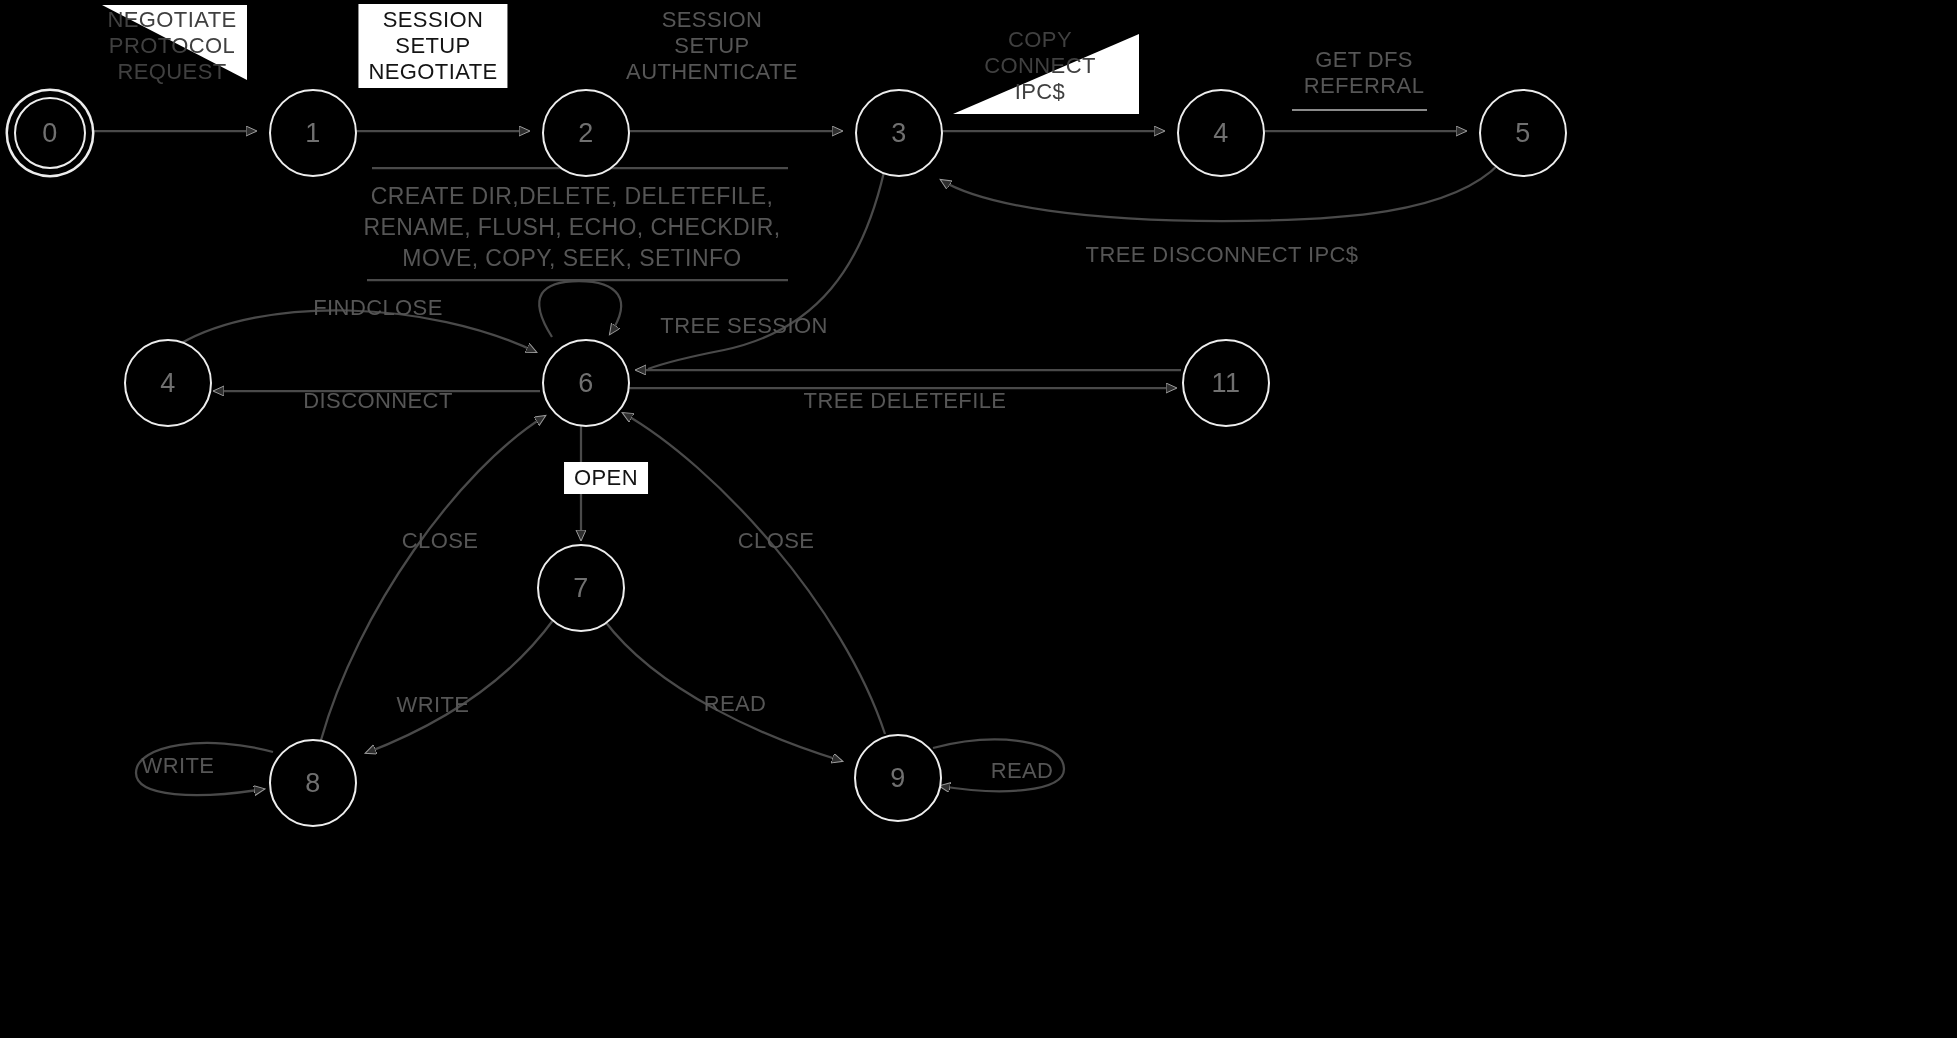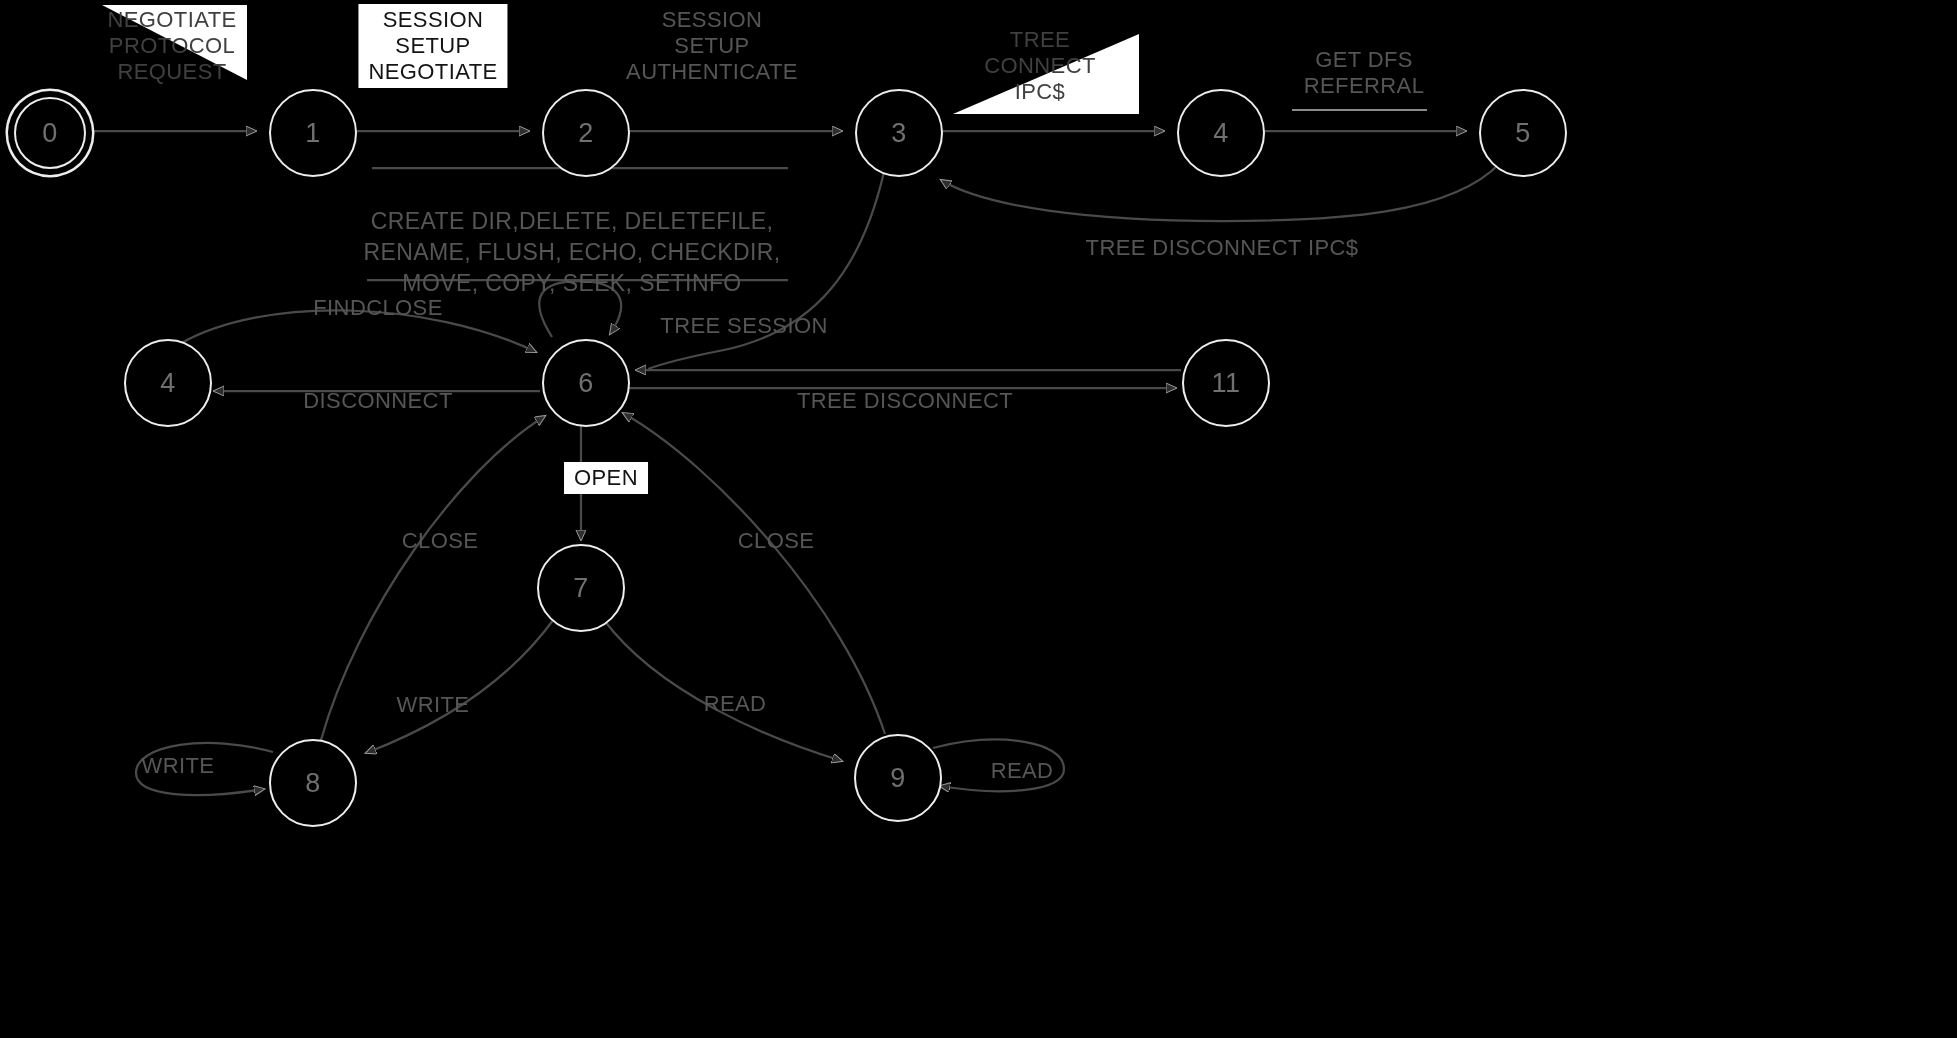--- a/index.html
+++ b/index.html
@@ -16,21 +16,21 @@
   }
   .node.double {
     width:68px; height:68px; margin-left:-34px; margin-top:-34px;
     box-shadow:0 0 0 6px #000, 0 0 0 8.5px #ededed;
   }
   .lbl {
     position:absolute; transform:translate(-50%,-50%);
     text-align:center; white-space:pre-line;
     color:#565656; font-size:22px; line-height:26px; letter-spacing:0.4px;
   }
-  .lbl.big { font-size:23px; line-height:31px;margin-top:25px; }
+  .lbl.big { font-size:23px; line-height:31px; }
   .lbl.boxed { background:#ffffff; color:#141414; padding:3px 10px; }
   .lbl.tri { color:#404040; }
 </style>
 </head>
 <body>
 
 <div class="stage">
 
   <svg width="1957" height="1038" viewBox="0 0 1957 1038">
     <defs>
@@ -109,33 +109,33 @@
 
   <div class="lbl tri" style="left:172px; top:46px">NEGOTIATE
 PROTOCOL
 REQUEST</div>
   <div class="lbl boxed" style="left:433px; top:46px">SESSION
 SETUP
 NEGOTIATE</div>
   <div class="lbl" style="left:712px; top:46px">SESSION
 SETUP
 AUTHENTICATE</div>
-  <div class="lbl tri" style="left:1040px; top:66px">TREE
+  <div class="lbl tri" style="left:1040px; top:66px">COPY
 CONNECT
 IPC$</div>
   <div class="lbl" style="left:1364px; top:73px">GET DFS
 REFERRAL</div>
-  <div class="lbl" style="left:1222px; top:248px">TREE DISCONNECT IPC$</div>
+  <div class="lbl" style="left:1222px; top:255px">TREE DISCONNECT IPC$</div>
   <div class="lbl big" style="left:572px; top:227px">CREATE DIR,DELETE, DELETEFILE,
 RENAME, FLUSH, ECHO, CHECKDIR,
 MOVE, COPY, SEEK, SETINFO</div>
   <div class="lbl" style="left:378px; top:308px">FINDCLOSE</div>
   <div class="lbl" style="left:744px; top:326px">TREE SESSION</div>
   <div class="lbl" style="left:378px; top:401px">DISCONNECT</div>
-  <div class="lbl" style="left:905px; top:401px">TREE DISCONNECT</div>
+  <div class="lbl" style="left:905px; top:401px">TREE DELETEFILE</div>
   <div class="lbl boxed" style="left:606px; top:478px">OPEN</div>
   <div class="lbl" style="left:440px; top:541px">CLOSE</div>
   <div class="lbl" style="left:776px; top:541px">CLOSE</div>
   <div class="lbl" style="left:433px; top:705px">WRITE</div>
   <div class="lbl" style="left:735px; top:704px">READ</div>
   <div class="lbl" style="left:178px; top:766px">WRITE</div>
   <div class="lbl" style="left:1022px; top:771px">READ</div>
 
 </div>
 

